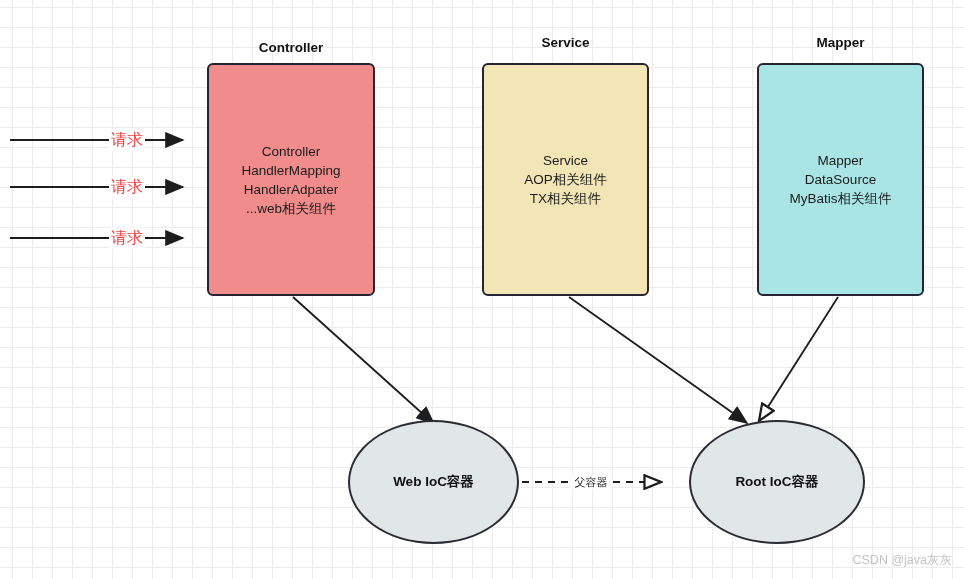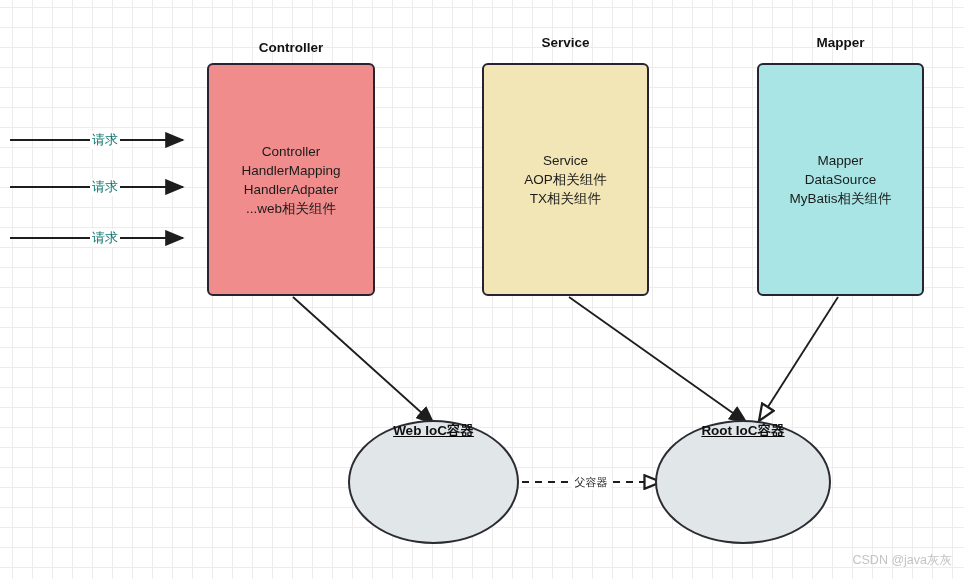--- a/index.html
+++ b/index.html
@@ -67,42 +67,42 @@
   .title-mapper     { left: 757px; top: 35px; width: 167px; }
 
   
   .ioc-ellipse {
     position: absolute;
     border: 2.5px solid #2b2b33;
     border-radius: 50%;
     background: #E1E6E9;
     box-sizing: border-box;
     display: flex;
-    align-items: flex-start;
+    align-items: center;
     justify-content: center;
-    text-decoration: underline;
   }
   .ioc-ellipse .ioc-label {
     font-size: 13.5px;
     font-weight: bold;
     color: #111111;
     white-space: nowrap;
   }
   .ellipse-web  { left: 348px; top: 420px; width: 171px; height: 124px; }
-  .ellipse-root { left: 655px; top: 420px; width: 176px; height: 124px; }
+  .ellipse-root { left: 689px; top: 420px; width: 176px; height: 124px; }
 
   
   .edge-label {
     position: absolute;
-    font-size: 13px;
-    color: #0f766e;
+    font-size: 16px;
+    color: #ef4444;
     background: #ffffff;
     padding: 0 2px;
     white-space: nowrap;
     transform: translate(-50%, -50%);
+    margin-left: 22px;
   }
   .parent-label {
     position: absolute;
     font-size: 11px;
     color: #1b1b1b;
     background: #ffffff;
     padding: 0 3px;
     white-space: nowrap;
     transform: translate(-50%, -50%);
   }

